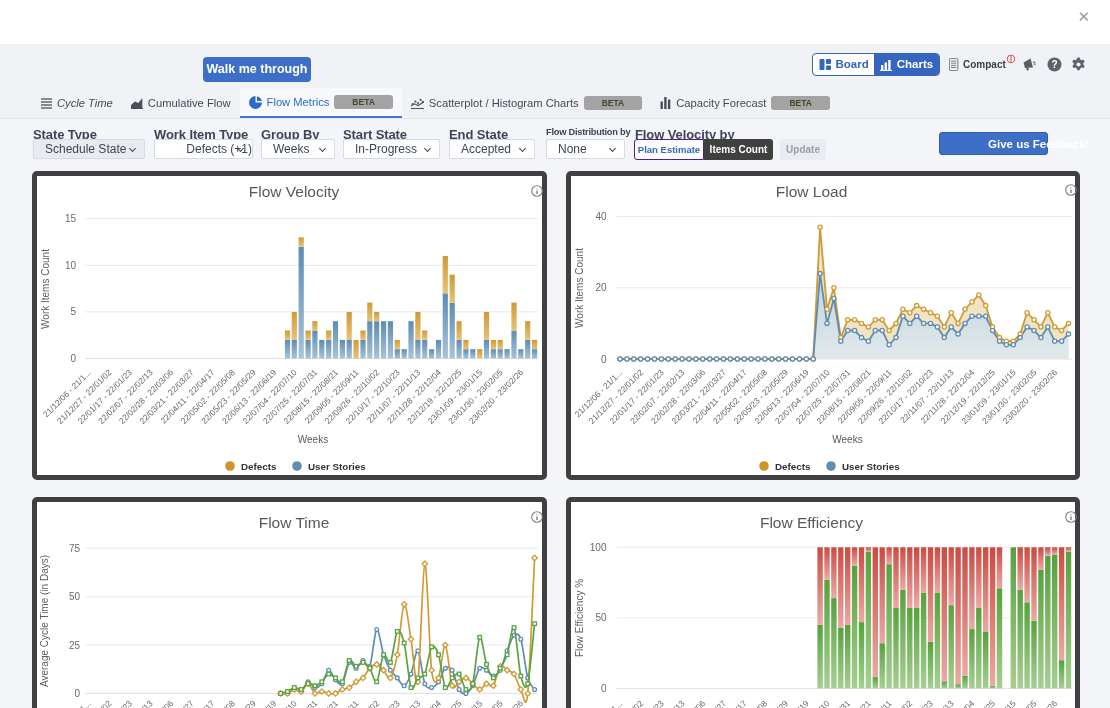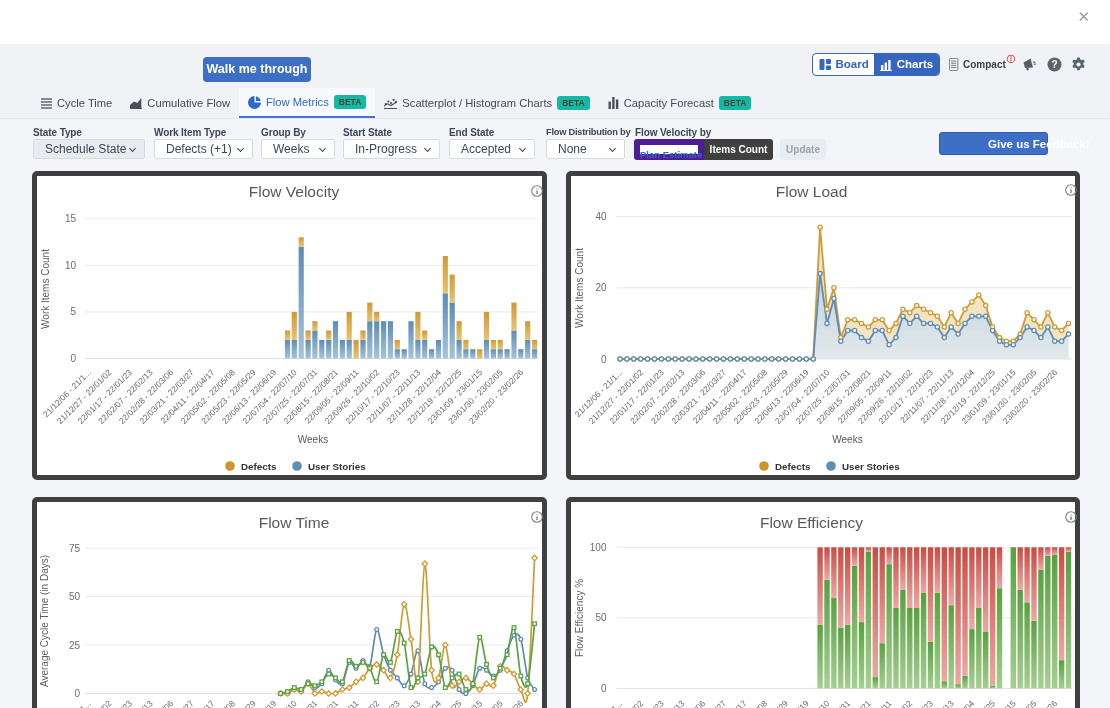--- a/index.html
+++ b/index.html
@@ -10,23 +10,23 @@
 .walk { position:absolute; left:203px; top:13px; width:108px; height:25px; white-space:nowrap; background:#3e6fc6; color:#fff;
   font-size:12.5px; font-weight:bold; border-radius:4px; text-align:center; line-height:25px; }
 .seg { position:absolute; left:812px; top:9px; height:23px; border:1px solid #3565bf; border-radius:4px; display:flex; overflow:hidden; background:#fff; }
 .seg .b { padding:0 5.5px; font-size:11.5px; font-weight:bold; line-height:21px; color:#3565bf; display:flex; align-items:center; gap:4px; white-space:nowrap; }
 .seg .b.on { background:#3565bf; color:#fff; }
 .compact { position:absolute; left:949px; top:14px; display:flex; align-items:center; color:#3c4149; font-size:10px; font-weight:bold; }
 .ico { color:#5d636d; }
 .tabs { position:relative; height:31px; background:#f0f2f6; border-bottom:1px solid #e3e6ec; display:flex; padding-left:26px; }
 .tab { display:flex; align-items:center; gap:5px; padding:0 9px; font-size:11.2px; color:#454a52; white-space:nowrap; }
 .tab.on { background:#f7f9fc; color:#2e6bc8; border-bottom:2px solid #4377c9; }
-.beta { background:#14b8a6; color:#4a4430; font-size:8.5px; font-weight:bold; padding:2px 5px; border-radius:3px; }
+.beta { background:#a3a3a3; color:#4a4430; font-size:8.5px; font-weight:bold; padding:2px 18px; border-radius:3px; }
 .filters { position:relative; height:46px; background:#f3f5f9; }
-.flabel { position:absolute; top:8px; font-size:10px; font-weight:bold; color:#3e4555; white-space:nowrap; letter-spacing:-0.1px; }
+.flabel { position:absolute; top:8px; font-size:13px; font-weight:bold; color:#3e4555; white-space:nowrap; letter-spacing:-0.1px; }
 .sel { position:absolute; top:20px; height:20px; background:#fff; border:1px solid #d6dae1; border-radius:2px;
   font-size:12px; color:#3e4555; line-height:19px; padding-left:11px; }
 .sel .car { position:absolute; right:9px; top:6px; width:5px; height:5px; border-left:1.5px solid #3e4555; border-bottom:1.5px solid #3e4555; transform:rotate(-45deg); }
 .sel.dis { background:#e8ebf0; }
 .btn { position:absolute; top:20px; height:21px; border-radius:3px; font-size:11.5px; font-weight:bold; text-align:center; white-space:nowrap; }
 .cards { position:absolute; top:0; left:0; width:1110px; height:664px; }
 .card { position:absolute; background:#fff; border:5px solid #404040; border-radius:5px; }
 </style></head>
 <body>
 <div class="close">✕</div>
@@ -73,21 +73,21 @@
         </svg>
   </div>
   <div class="ico" style="position:absolute;left:1071px;top:13px;">
     <svg width="15" height="15" viewBox="0 0 15 15">
           <path fill="#5d636d" d="M6.3 0.5 h2.4 l0.4 1.8 a5.6 5.6 0 0 1 1.6 0.9 l1.8-0.6 1.2 2.1 -1.4 1.2 a5.6 5.6 0 0 1 0 1.9 l1.4 1.2 -1.2 2.1 -1.8-0.6 a5.6 5.6 0 0 1 -1.6 0.9 l-0.4 1.8 h-2.4 l-0.4-1.8 a5.6 5.6 0 0 1 -1.6-0.9 l-1.8 0.6 -1.2-2.1 1.4-1.2 a5.6 5.6 0 0 1 0-1.9 l-1.4-1.2 1.2-2.1 1.8 0.6 a5.6 5.6 0 0 1 1.6-0.9 Z"></path>
           <circle cx="7.5" cy="7.5" r="2.1" fill="#f0f2f6"></circle>
         </svg>
   </div>
  </div>
  <div class="tabs">
-  <div class="tab" style="padding-left:15px;"><svg width="11" height="11" viewBox="0 0 11 11">
+  <div class="tab" style="padding-left:15px;font-style:italic;"><svg width="11" height="11" viewBox="0 0 11 11">
           <g stroke="#4b5058" stroke-width="1.3">
             <line x1="0" y1="1" x2="11" y2="1"></line>
             <line x1="0" y1="4" x2="11" y2="4"></line>
             <line x1="0" y1="7" x2="11" y2="7"></line>
             <line x1="0" y1="10" x2="11" y2="10"></line>
           </g>
         </svg>Cycle Time</div>
   <div class="tab"><svg width="12" height="11" viewBox="0 0 12 11">
           <path d="M0 11 L0 7 L4 3.5 L7.3 5 L11.3 0 L11.3 11 Z" fill="#4b5058"></path>
           <line x1="0" y1="10.5" x2="12" y2="10.5" stroke="#4b5058" stroke-width="1.1"></line>
@@ -112,31 +112,31 @@
             <rect x="0.5" y="4.5" width="2.4" height="7.5"></rect>
             <rect x="4.2" y="0" width="2.4" height="12"></rect>
             <rect x="7.9" y="2.5" width="2.4" height="9.5"></rect>
           </g>
         </svg>Capacity Forecast<span class="beta">BETA</span></div>
  </div>
  <div class="filters">
   <div class="flabel" style="left:33px;">State Type</div>
   <div class="sel dis" style="left:33px;width:112px;">Schedule State<span class="car"></span></div>
   <div class="flabel" style="left:154px;">Work Item Type</div>
-  <div class="sel" style="left:154px;width:99px;">Defects (+1)<span class="car"></span></div>
+  <div class="sel" style="left:154px;width:99px;text-align:right;">Defects (+1)<span class="car"></span></div>
   <div class="flabel" style="left:261px;">Group By</div>
   <div class="sel" style="left:261px;width:74px;">Weeks<span class="car"></span></div>
   <div class="flabel" style="left:343px;">Start State</div>
   <div class="sel" style="left:343px;width:97px;">In-Progress<span class="car"></span></div>
   <div class="flabel" style="left:449px;">End State</div>
   <div class="sel" style="left:449px;width:86px;">Accepted<span class="car"></span></div>
   <div class="flabel" style="left:546px;font-size:9.3px;letter-spacing:-0.25px;">Flow Distribution by</div>
   <div class="sel" style="left:546px;width:79px;">None<span class="car"></span></div>
   <div class="flabel" style="left:635px;">Flow Velocity by</div>
-  <div class="btn" style="left:634px;width:70px;background:#fff;border:6px solid #4c1d95;color:#3467c0;line-height:19px;border-radius:3px 0 0 3px;font-size:9.5px;">Plan Estimate</div>
+  <div class="btn" style="left:634px;width:70px;background:#fff;border:1px solid #4c1d95;color:#3467c0;line-height:19px;border-radius:3px 0 0 3px;font-size:9.5px;">Plan Estimate</div>
   <div class="btn" style="left:704px;width:69px;background:#404040;color:#fff;line-height:21px;border-radius:0 3px 3px 0;font-size:10px;">Items Count</div>
   <div class="btn" style="left:780px;width:46px;background:#e9ecf1;color:#9aa1ab;line-height:21px;font-size:10px;">Update</div>
   <div class="btn" style="left:939px;top:13px;width:109px;height:23px;background:#3e6fc6;border:1px solid #2f5cb0;color:#fff;line-height:22px;font-size:11.5px;padding-left:48px;">Give us Feedback!</div>
  </div>
  <div class="cards">
   <div class="card" style="left:32px;top:127px;width:514.5px;height:309px;"><svg width="514" height="308" viewBox="0 0 514 308" font-family="Liberation Sans, sans-serif">
           <defs>
             <linearGradient id="gb" x1="0" y1="0" x2="0" y2="1">
               <stop offset="0" stop-color="#5d8cb4"></stop>
               <stop offset="1" stop-color="#a7c4da"></stop>

